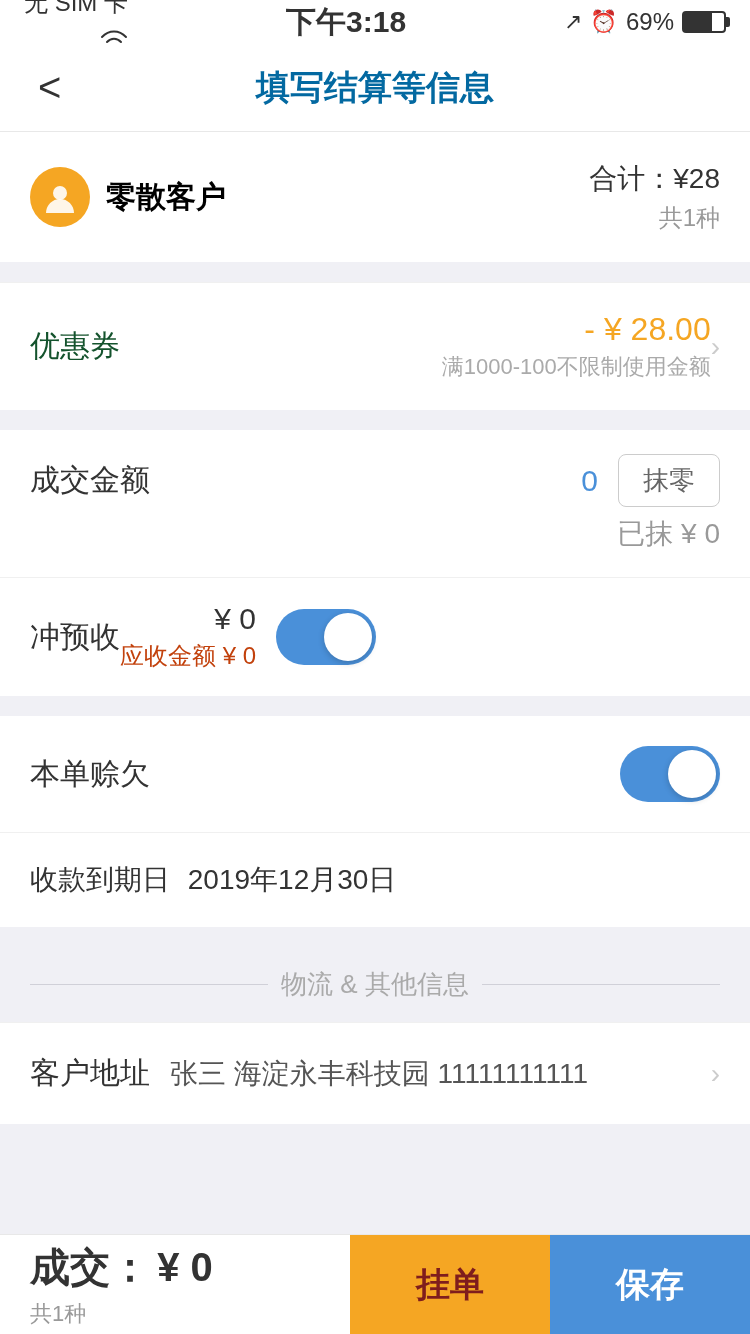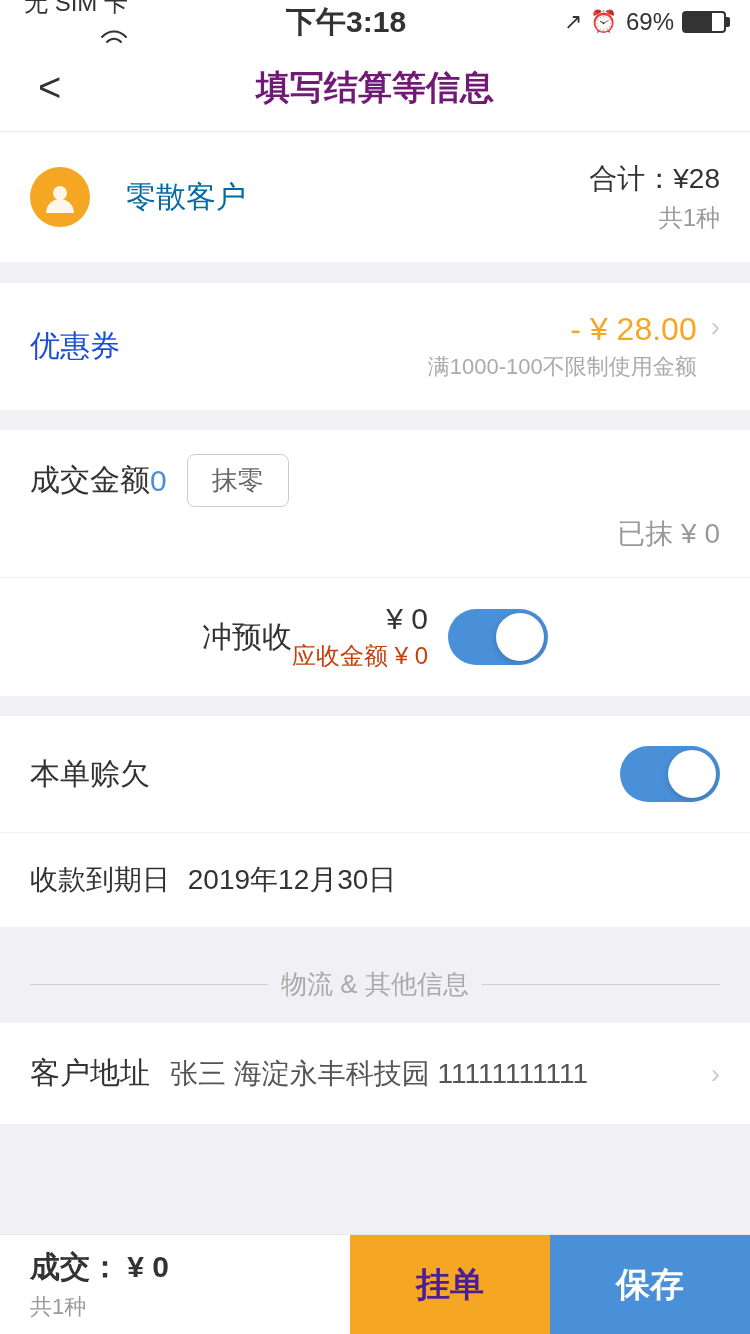--- a/index.html
+++ b/index.html
@@ -65,21 +65,21 @@
       position: absolute;
       left: 28px;
       font-size: 40px;
       color: #333;
       cursor: pointer;
       padding: 10px;
     }
     .nav-title {
       font-size: 34px;
       font-weight: 600;
-      color: #701a75;
+      color: #0369a1;
     }
 
     
     .section {
       background: #fff;
       margin-bottom: 0;
     }
     .section-gap {
       height: 20px;
       background: #f0f0f5;
@@ -98,48 +98,49 @@
       width: 60px;
       height: 60px;
       border-radius: 50%;
       background: #f5a623;
       display: flex;
       align-items: center;
       justify-content: center;
       font-size: 28px;
       color: #fff;
     }
-    .customer-name { font-size: 30px; color: #0369a1; font-weight: 400; margin-left: 20px; }
+    .customer-name { font-size: 30px; color: #000000; font-weight: 700; }
     .customer-right { text-align: right; }
     .total-label { font-size: 28px; color: #333; }
     .total-count { font-size: 24px; color: #999; margin-top: 4px; }
 
     
     .coupon-row {
       background: #fff;
       padding: 28px 30px;
       display: flex;
       align-items: center;
       justify-content: space-between;
       border-top: 1px solid #f0f0f0;
     }
-    .coupon-label { font-size: 30px; color: #1d4ed8; }
-    .coupon-right { text-align: right; display: flex; gap: 14px; }
+    .coupon-label { font-size: 30px; color: #14532d; }
+    .coupon-right { text-align: right; display: flex; align-items: center; gap: 0; }
     .coupon-amount { font-size: 32px; color: #f5a623; font-weight: 500; }
     .coupon-desc { font-size: 22px; color: #aaa; margin-top: 4px; }
     .coupon-chevron { font-size: 28px; color: #ccc; }
 
     
     .deal-section {
       background: #fff;
       padding: 24px 30px;
     }
     .deal-row {
       display: flex;
       align-items: center;
+      justify-content: space-between;
       margin-bottom: 8px;
     }
     .deal-label { font-size: 30px; color: #333; }
     .deal-right { display: flex; align-items: center; gap: 20px; }
     .deal-value { font-size: 30px; color: #4a90d9; }
     .round-btn {
       border: 1px solid #ccc;
       border-radius: 8px;
       padding: 8px 24px;
       font-size: 26px;
@@ -152,21 +153,21 @@
       color: #999;
       text-align: right;
     }
 
     
     .prereceive-row {
       background: #fff;
       padding: 24px 30px;
       display: flex;
       align-items: center;
-      justify-content: center;
+      justify-content: flex-start;
       border-top: 1px solid #f0f0f0;
     }
     .prereceive-label { font-size: 30px; color: #333; }
     .prereceive-right { display: flex; align-items: center; gap: 20px; }
     .prereceive-values { text-align: right; }
     .prereceive-amount { font-size: 30px; color: #333; }
     .prereceive-sub { font-size: 24px; color: #c2410c; margin-top: 4px; }
 
     
     .toggle {
@@ -254,26 +255,26 @@
       border-top: 1px solid #e8e8e8;
     }
     .bottom-summary {
       flex: 1;
       display: flex;
       flex-direction: column;
       justify-content: center;
       padding: 0 30px;
     }
     .bottom-deal { font-size: 26px; color: #333; }
-    .bottom-deal span { font-size: 30px; font-weight: 600; color: #333; }
+    .bottom-deal span { font-size: 40px; font-weight: 600; color: #333; }
     .bottom-count { font-size: 22px; color: #999; margin-top: 4px; }
     .btn-hangsingle {
       width: 200px;
       background: #f5a623;
-      color: #4c1d95;
+      color: #7f1d1d;
       font-size: 34px;
       font-weight: 600;
       display: flex;
       align-items: center;
       justify-content: center;
       cursor: pointer;
     }
     .btn-save {
       width: 200px;
       background: #4a90d9;

